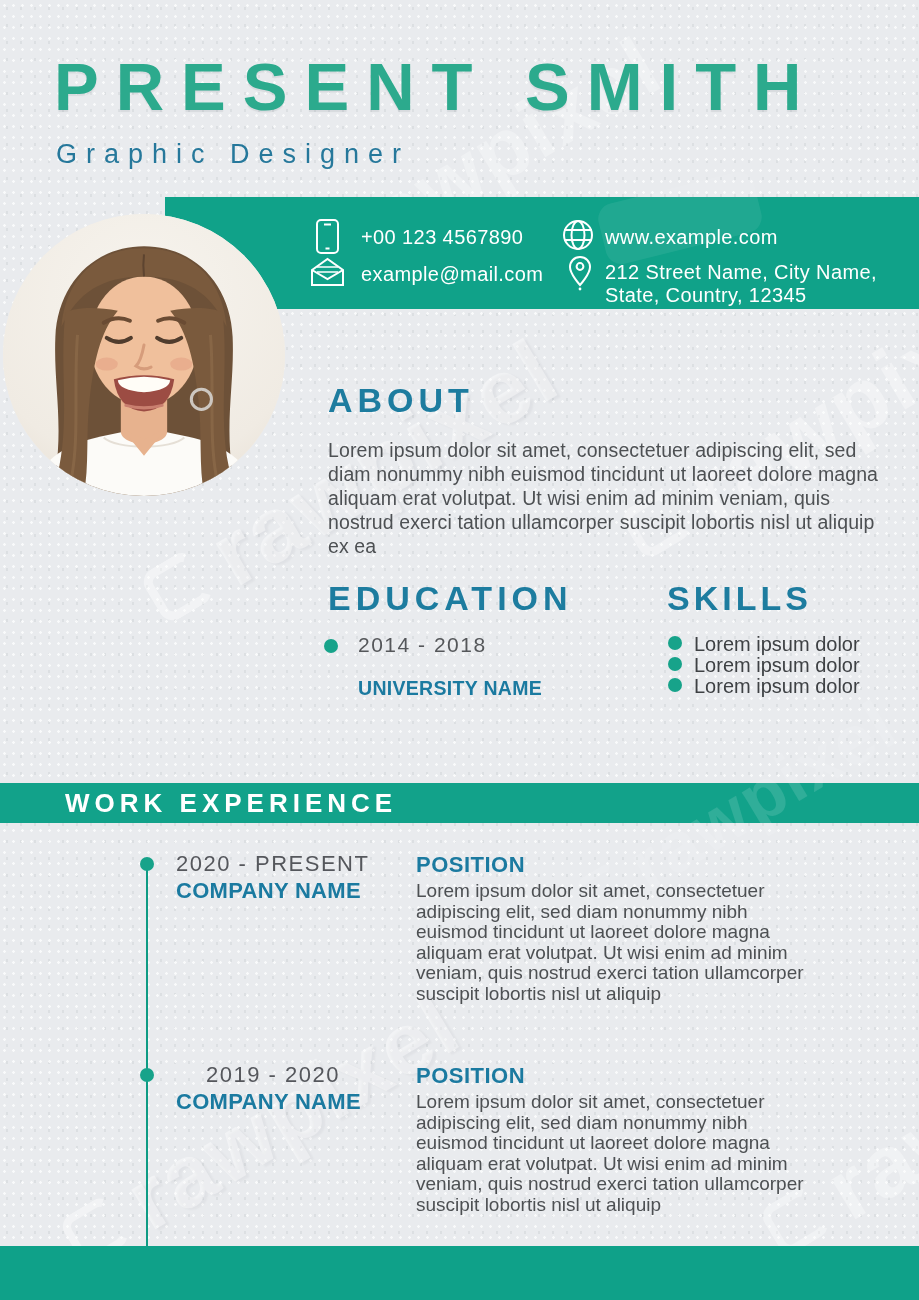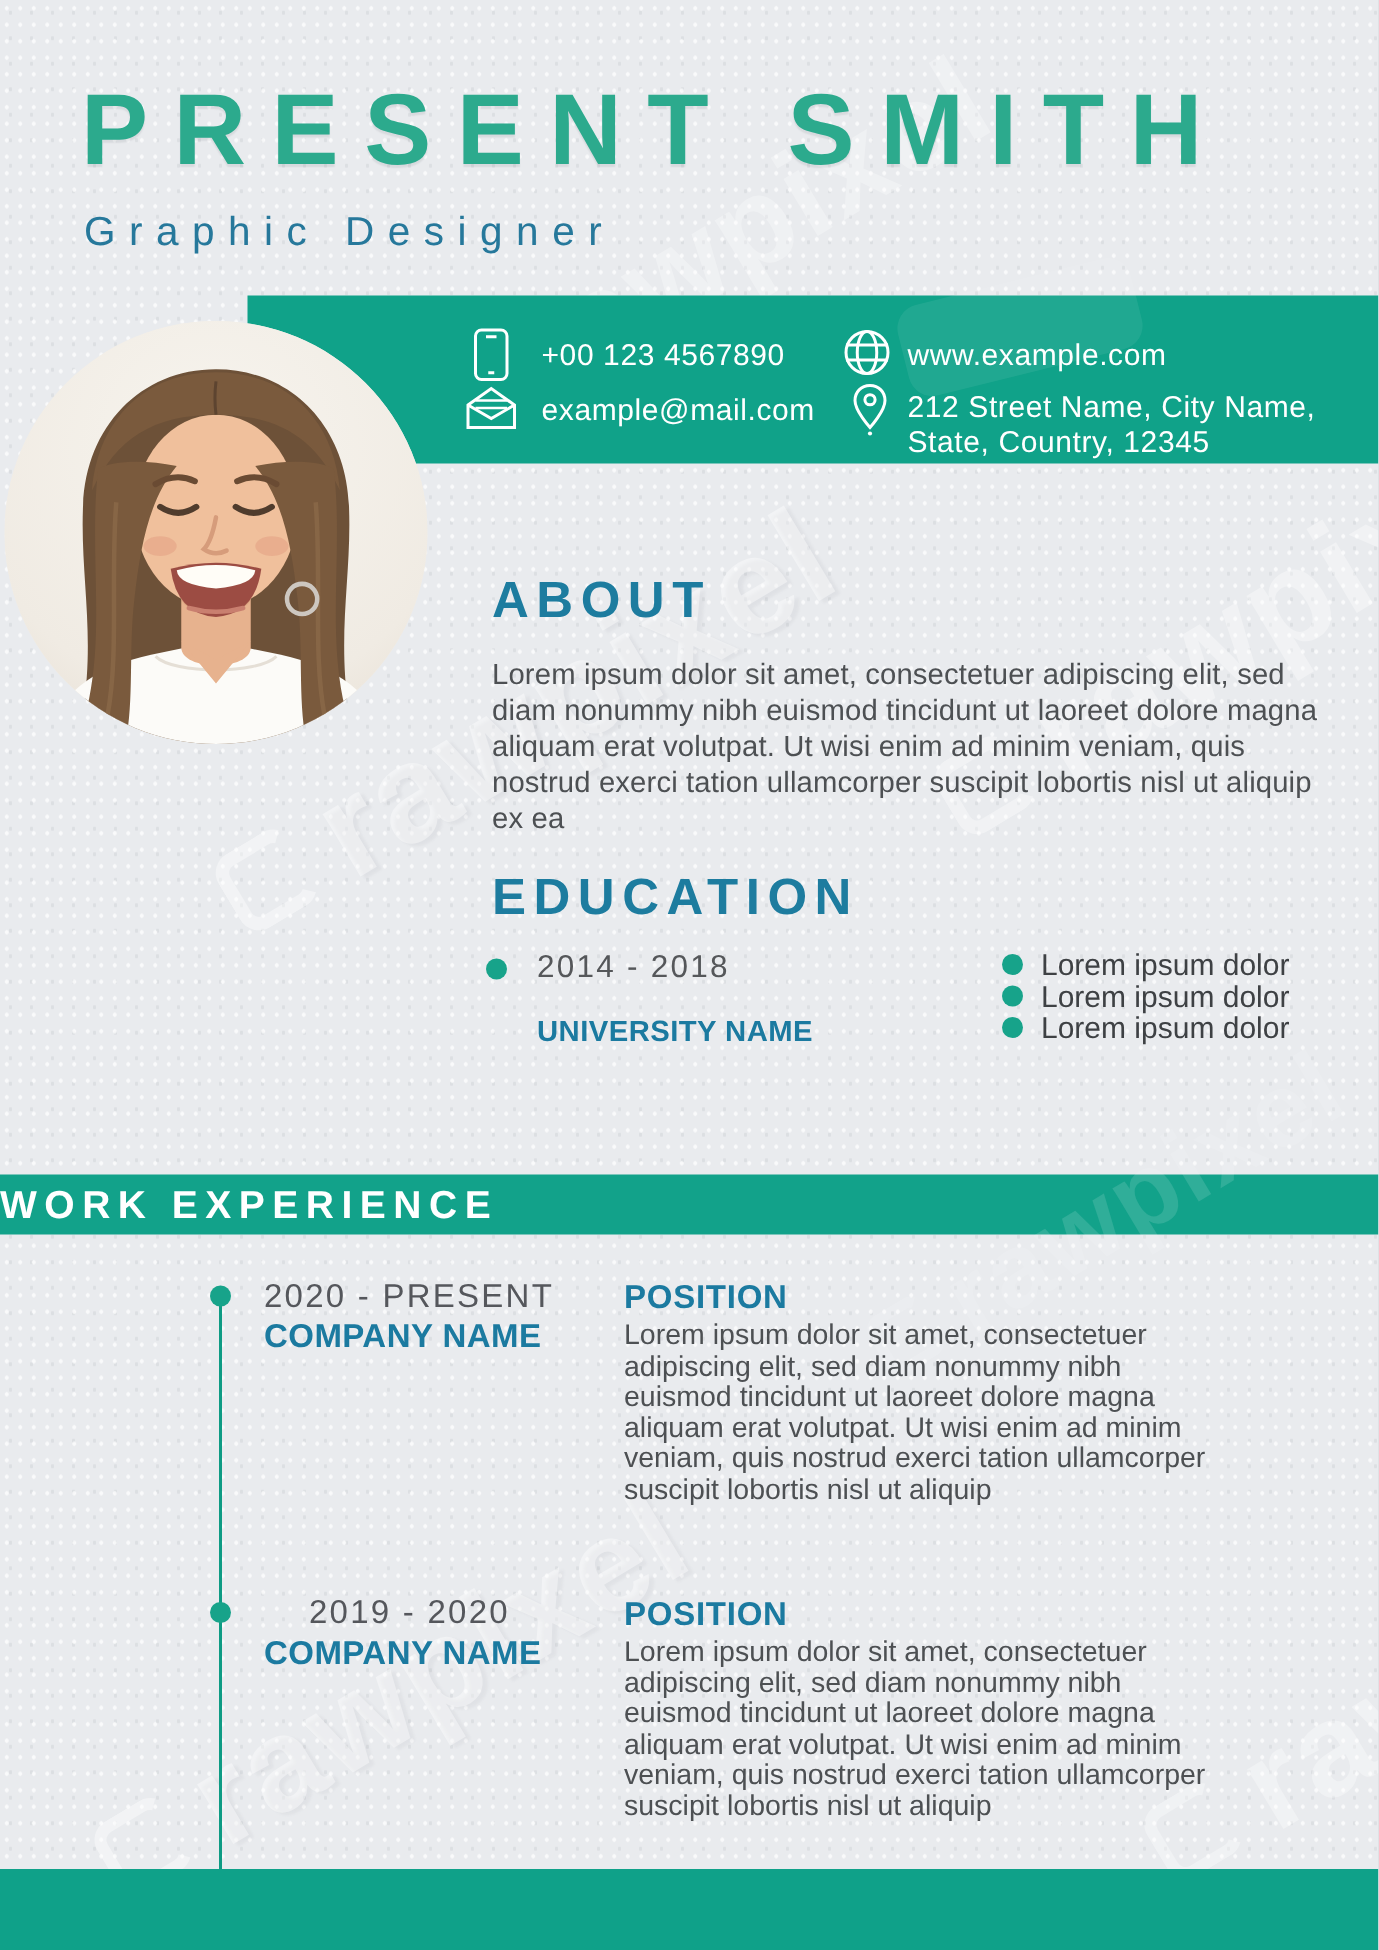--- a/index.html
+++ b/index.html
@@ -75,21 +75,21 @@
   .skill .dot { position:absolute; left:0; top:3px; }
   .skill .s-t { margin-left:26px; white-space:nowrap; }
   .sk-0 { top:633px; } .sk-1 { top:654px; } .sk-2 { top:675px; }
 
   
   .work-banner {
     position:absolute; left:0; top:783px; width:919px; height:40px;
     background:#12a28a; display:flex; align-items:center;
   }
   .work-banner .wb-t {
-    color:#fff; font-size:26px; font-weight:800; letter-spacing:5px;
+    margin-left:65px; color:#fff; font-size:26px; font-weight:800; letter-spacing:5px;
     white-space:nowrap;
   }
   .tl-line { position:absolute; left:146px; top:864px; width:2px; height:382px; background:#0e9b84; }
   .tl-dot1 { left:140px; top:857px; }
   .tl-dot2 { left:140px; top:1068px; }
 
   .e-years { position:absolute; left:176px; font-size:22px; color:#55575c; letter-spacing:1.5px; white-space:nowrap; }
   .e-comp  { position:absolute; left:176px; font-size:22px; font-weight:800; color:#1b7aa0; letter-spacing:0.3px; white-space:nowrap; }
   .e-pos   { position:absolute; left:416px; font-size:22px; font-weight:800; color:#1b7aa0; letter-spacing:0.5px; }
   .e-desc  { position:absolute; left:416px; width:392px; font-size:19px; line-height:20.6px; color:#4d5053; }
@@ -238,20 +238,21 @@
   </div>
 
   <div class="h-blue about-h">ABOUT</div>
   <div class="about-t">Lorem ipsum dolor sit amet, consectetuer adipiscing elit, sed diam nonummy nibh euismod tincidunt ut laoreet dolore magna aliquam erat volutpat. Ut wisi enim ad minim veniam, quis nostrud exerci tation ullamcorper suscipit lobortis nisl ut aliquip ex ea</div>
 
   <div class="h-blue edu-h">EDUCATION</div>
   <span class="dot edu-dot"></span>
   <div class="edu-years">2014 - 2018</div>
   <div class="edu-school">UNIVERSITY NAME</div>
 
+  <div class="h-blue skl-h">SKILLS</div>
   <div class="skill sk-0"><span class="dot"></span><span class="s-t">Lorem ipsum dolor</span></div>
   <div class="skill sk-1"><span class="dot"></span><span class="s-t">Lorem ipsum dolor</span></div>
   <div class="skill sk-2"><span class="dot"></span><span class="s-t">Lorem ipsum dolor</span></div>
 
   <div class="work-banner">
     <span class="wb-t">WORK EXPERIENCE</span>
   </div>
   <div class="wm wm-c">
       <span class="wm-logo"></span>
       <span>rawpixel</span>

